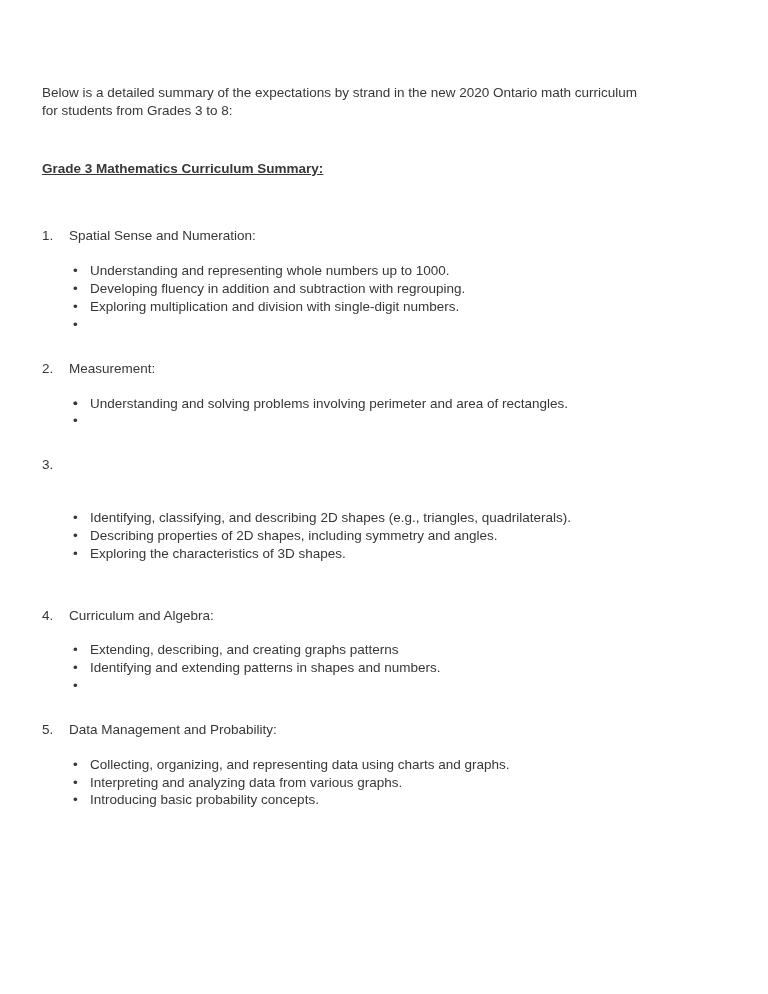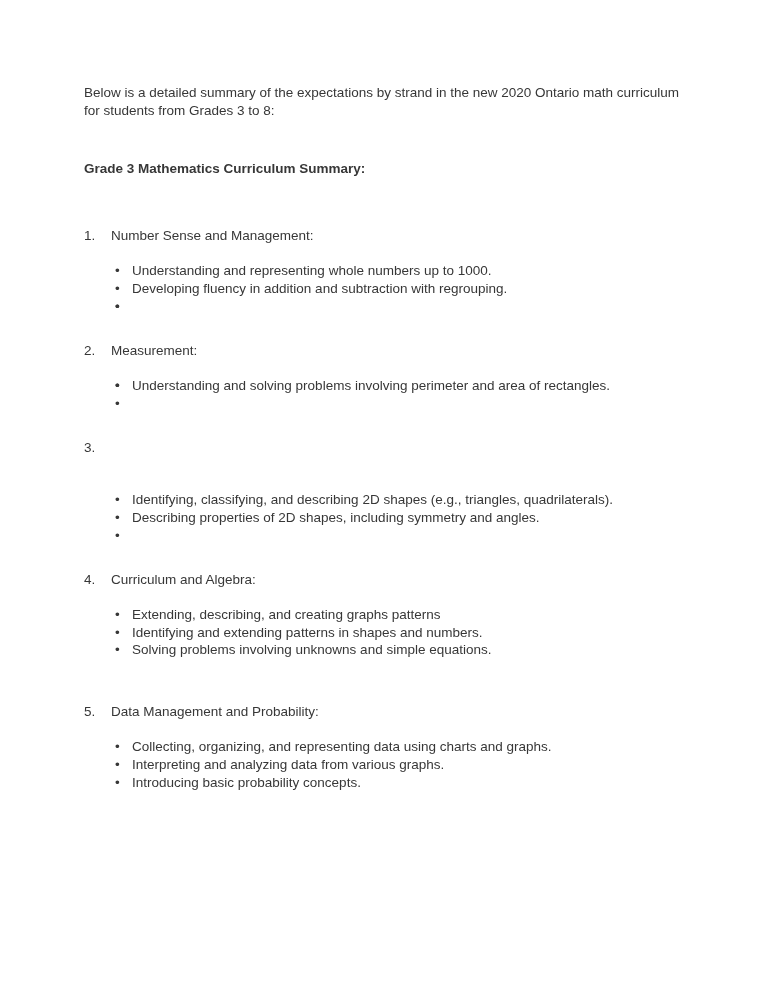--- a/index.html
+++ b/index.html
@@ -6,35 +6,36 @@
     margin: 0;
     padding: 0;
     background: #ffffff;
   }
   .page {
     position: relative;
     width: 768px;
     height: 994px;
     background: #ffffff;
     box-sizing: border-box;
-    padding: 84px 80px 40px 84px;
+    padding: 84px 80px 40px 42px;
     font-family: "Liberation Sans", sans-serif;
     font-size: 13.5px;
     line-height: 1.32;
     color: #373737;
     overflow: hidden;
   }
   .intro {
     margin: 0;
     max-width: 600px;
   }
   .doc-heading {
     margin: 40px 0 0 0;
     font-size: 13.5px;
     font-weight: bold;
+    text-decoration: underline;
     color: #373737;
   }
   .section {
     margin-top: 44px;
   }
   .section.first {
     margin-top: 50px;
   }
   .section-title-row {
     display: flex;
@@ -70,26 +71,26 @@
 
 <div class="page">
 
   <p class="intro">Below is a detailed summary of the expectations by strand in the new 2020 Ontario math curriculum for students from Grades 3 to 8:</p>
 
   <h2 class="doc-heading">Grade 3 Mathematics Curriculum Summary:</h2>
 
   <div class="section first">
     <div class="section-title-row">
       <span class="section-num">1.</span>
-      <span class="section-title">Number Sense and Management:</span>
+      <span class="section-title">Spatial Sense and Numeration:</span>
     </div>
     <ul class="bullets">
       <li><span class="bullet-marker">•</span><span>Understanding and representing whole numbers up to 1000.</span></li>
       <li><span class="bullet-marker">•</span><span>Developing fluency in addition and subtraction with regrouping.</span></li>
-      <li><span class="bullet-marker">•</span></li>
+      <li><span class="bullet-marker">•</span><span>Exploring multiplication and division with single-digit numbers.</span></li>
       <li><span class="bullet-marker">•</span></li>
     </ul>
   </div>
 
   <div class="section">
     <div class="section-title-row">
       <span class="section-num">2.</span>
       <span class="section-title">Measurement:</span>
     </div>
     <ul class="bullets">
@@ -99,33 +100,33 @@
     </ul>
   </div>
 
   <div class="section">
     <div class="section-title-row">
       <span class="section-num">3.</span>
     </div>
     <ul class="bullets extra-gap">
       <li><span class="bullet-marker">•</span><span>Identifying, classifying, and describing 2D shapes (e.g., triangles, quadrilaterals).</span></li>
       <li><span class="bullet-marker">•</span><span>Describing properties of 2D shapes, including symmetry and angles.</span></li>
-      <li><span class="bullet-marker">•</span></li>
+      <li><span class="bullet-marker">•</span><span>Exploring the characteristics of 3D shapes.</span></li>
     </ul>
   </div>
 
   <div class="section">
     <div class="section-title-row">
       <span class="section-num">4.</span>
       <span class="section-title">Curriculum and Algebra:</span>
     </div>
     <ul class="bullets">
       <li><span class="bullet-marker">•</span><span>Extending, describing, and creating graphs patterns</span></li>
       <li><span class="bullet-marker">•</span><span>Identifying and extending patterns in shapes and numbers.</span></li>
-      <li><span class="bullet-marker">•</span><span>Solving problems involving unknowns and simple equations.</span></li>
+      <li><span class="bullet-marker">•</span></li>
     </ul>
   </div>
 
   <div class="section">
     <div class="section-title-row">
       <span class="section-num">5.</span>
       <span class="section-title">Data Management and Probability:</span>
     </div>
     <ul class="bullets">
       <li><span class="bullet-marker">•</span><span>Collecting, organizing, and representing data using charts and graphs.</span></li>

